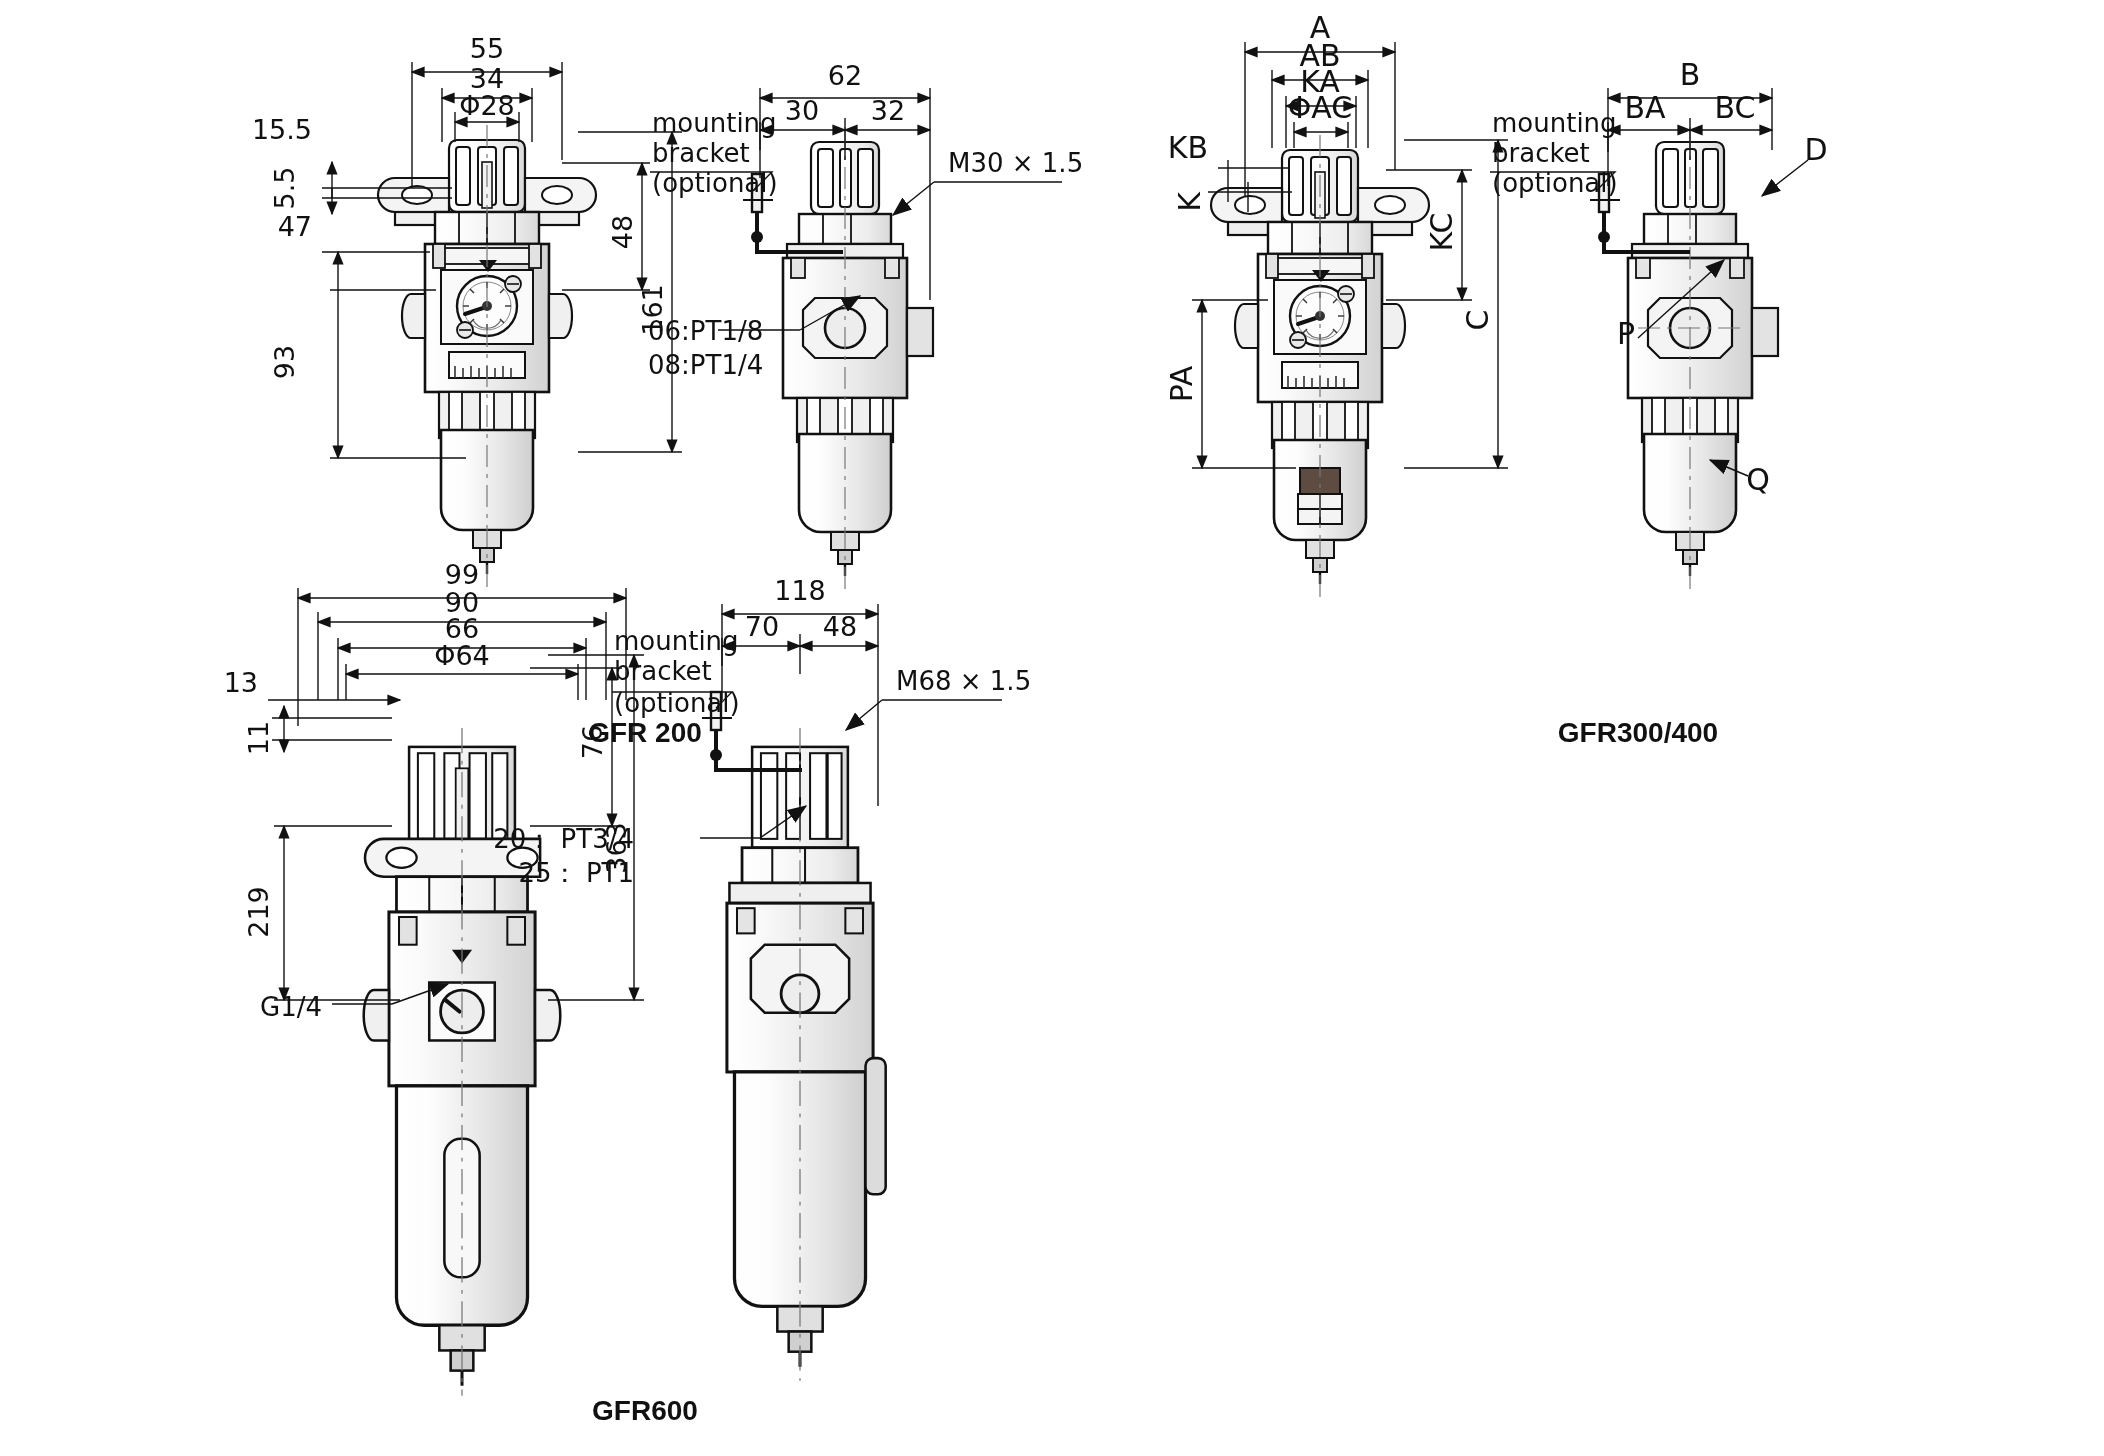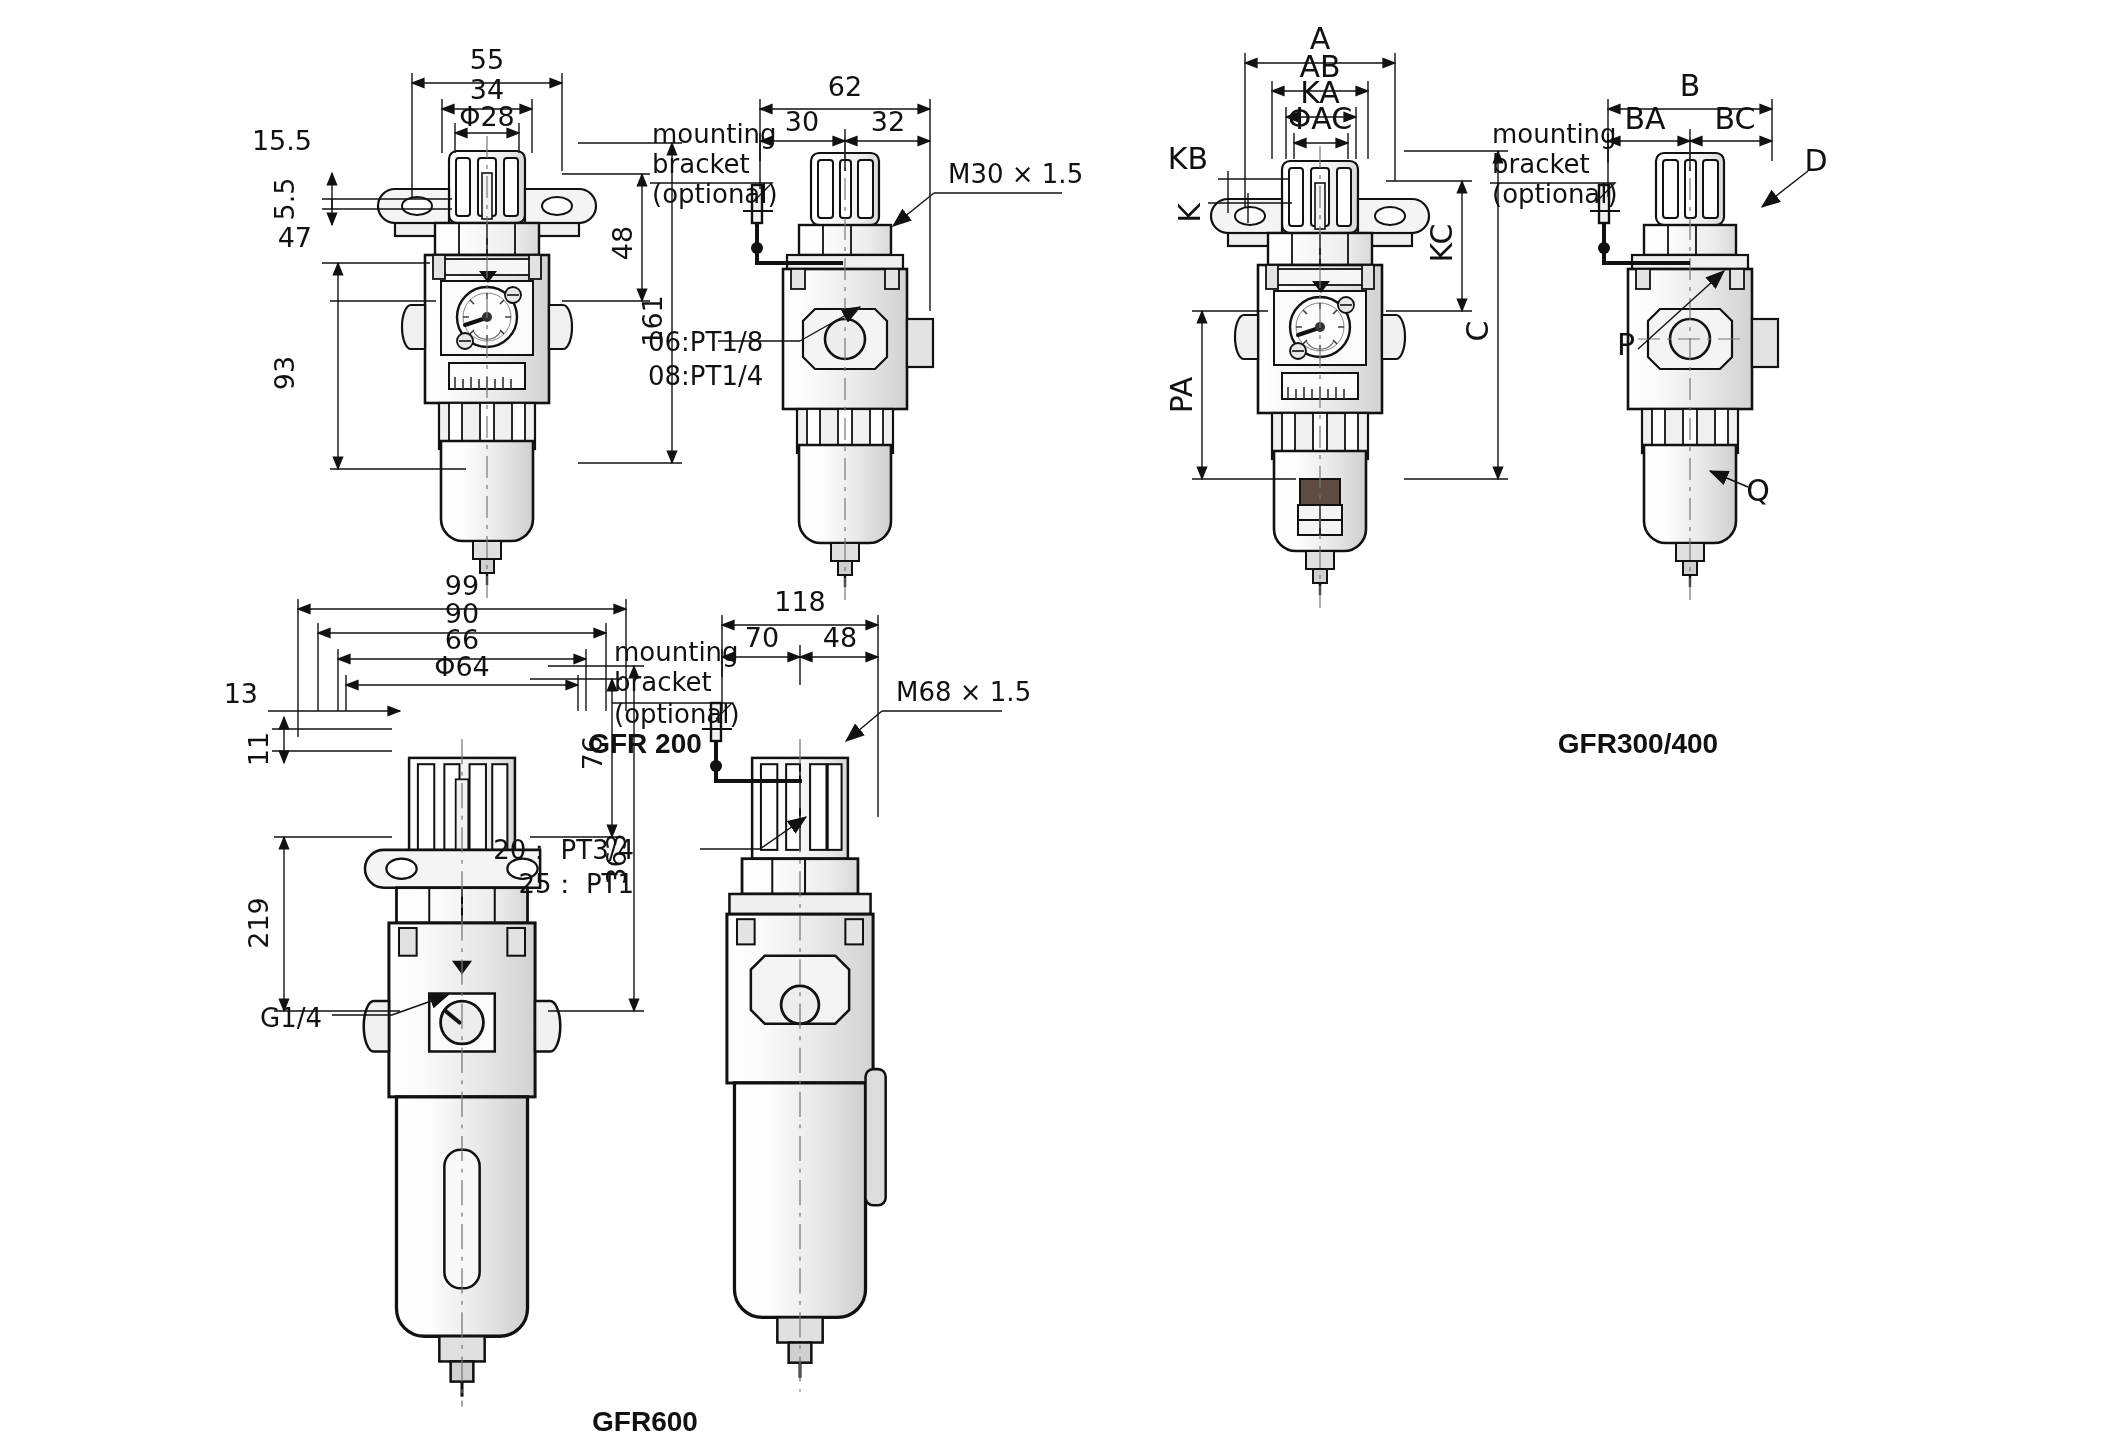--- a/index.html
+++ b/index.html
@@ -1,18 +1,18 @@
 <!DOCTYPE html>
 <html><head>
 <meta charset="utf-8">
 <style>
   html,body{margin:0;padding:0;background:#ffffff;}
   body{width:2104px;height:1456px;position:relative;overflow:hidden;
        font-family:"DejaVu Sans","Liberation Sans",sans-serif;color:#1a1a1a;}
-  #stage{position:absolute;inset:0;margin-top:11px;}
+  #stage{position:absolute;inset:0;}
   svg{display:block;}
   .dimtxt{font-family:"DejaVu Sans","Liberation Sans",sans-serif;font-size:27px;fill:#111;}
   .note{font-family:"DejaVu Sans","Liberation Sans",sans-serif;font-size:26px;fill:#111;}
   .caption{font-family:"Liberation Sans",sans-serif;font-size:28px;font-weight:bold;fill:#111;}
   .ltr{font-family:"DejaVu Sans","Liberation Sans",sans-serif;font-size:30px;fill:#111;}
 </style>
 </head>
 <body>
 
 <div id="stage">

